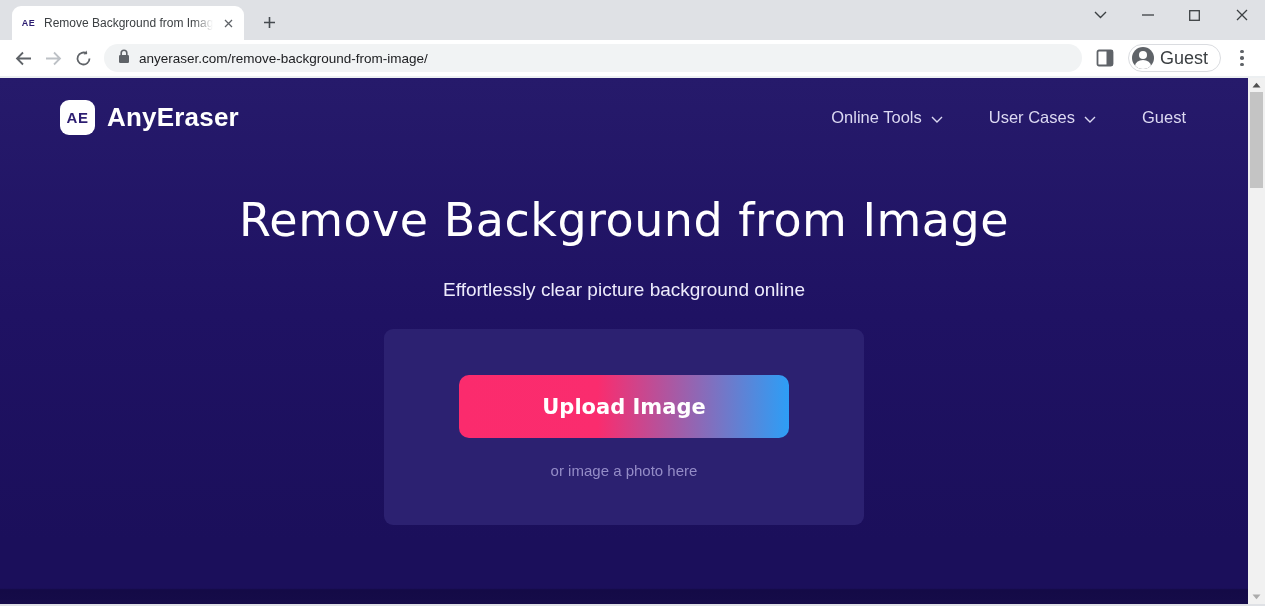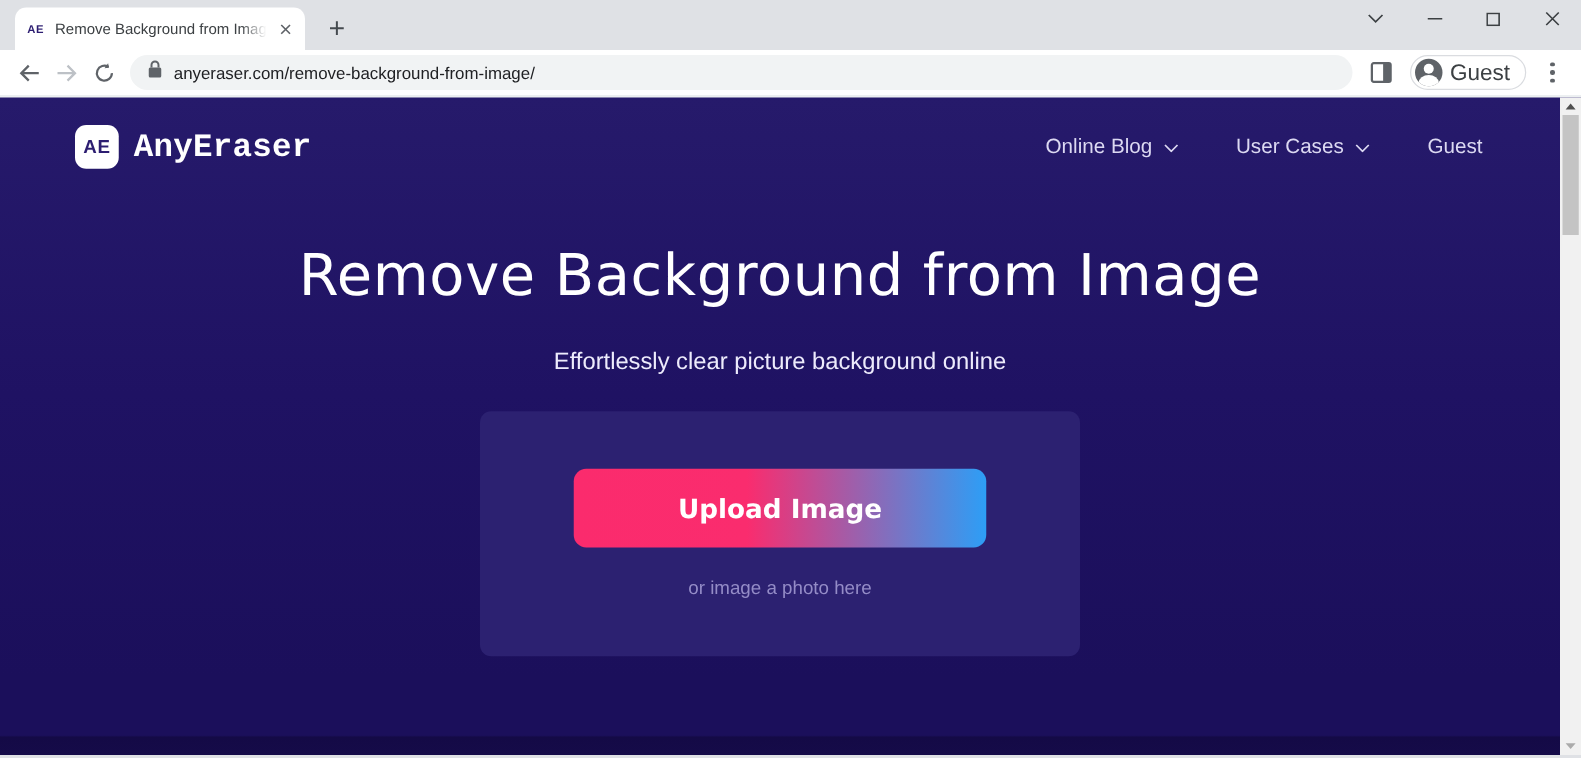--- a/index.html
+++ b/index.html
@@ -62,21 +62,21 @@
   }
   .page-inner { width: 1248px; height: 100%; }
 
   .site-header { display: flex; align-items: center; justify-content: space-between; padding: 22px 62px 0 60px; }
   .logo { display: flex; align-items: center; gap: 12px; cursor: pointer; }
   .logo-badge {
     width: 35px; height: 35px; background: #ffffff; border-radius: 9px;
     display: flex; align-items: center; justify-content: center;
     color: #2c1d71; font-weight: bold; font-size: 15px; letter-spacing: 0.5px;
   }
-  .logo-name { color: #ffffff; font-size: 26px; font-weight: bold; letter-spacing: 0.2px; font-family: Liberation Mono, monospace; }
+  .logo-name { color: #ffffff; font-size: 26px; font-weight: bold; letter-spacing: 0.2px; }
   .site-nav { display: flex; align-items: center; gap: 46px; }
   .nav-item { display: flex; align-items: center; gap: 9px; color: #dcd9f2; font-size: 16.5px; cursor: pointer; }
 
   .hero { text-align: center; }
   .hero-title {
     margin-top: 58px; color: #ffffff; font-size: 46px; font-weight: 500;
     font-family: "DejaVu Sans", sans-serif; letter-spacing: 0.5px;
   }
   .hero-subtitle { margin-top: 32px; color: #edebfc; font-size: 19px; font-weight: 500; }
 
@@ -186,21 +186,21 @@
 <div class="page">
   <div class="page-inner">
 
     <header class="site-header">
       <div class="logo">
         <span class="logo-badge">AE</span>
         <span class="logo-name">AnyEraser</span>
       </div>
       <nav class="site-nav">
         <div class="nav-item">
-          <span>Online Blog</span>
+          <span>Online Tools</span>
           <span>
             <svg width="12" height="7" viewBox="0 0 12 7">
                 <path d="M1 1 L6 6 L11 1" fill="none" stroke="#dcd9f2" stroke-width="1.4"></path>
               </svg>
           </span>
         </div>
         <div class="nav-item">
           <span>User Cases</span>
           <span>
             <svg width="12" height="7" viewBox="0 0 12 7">

